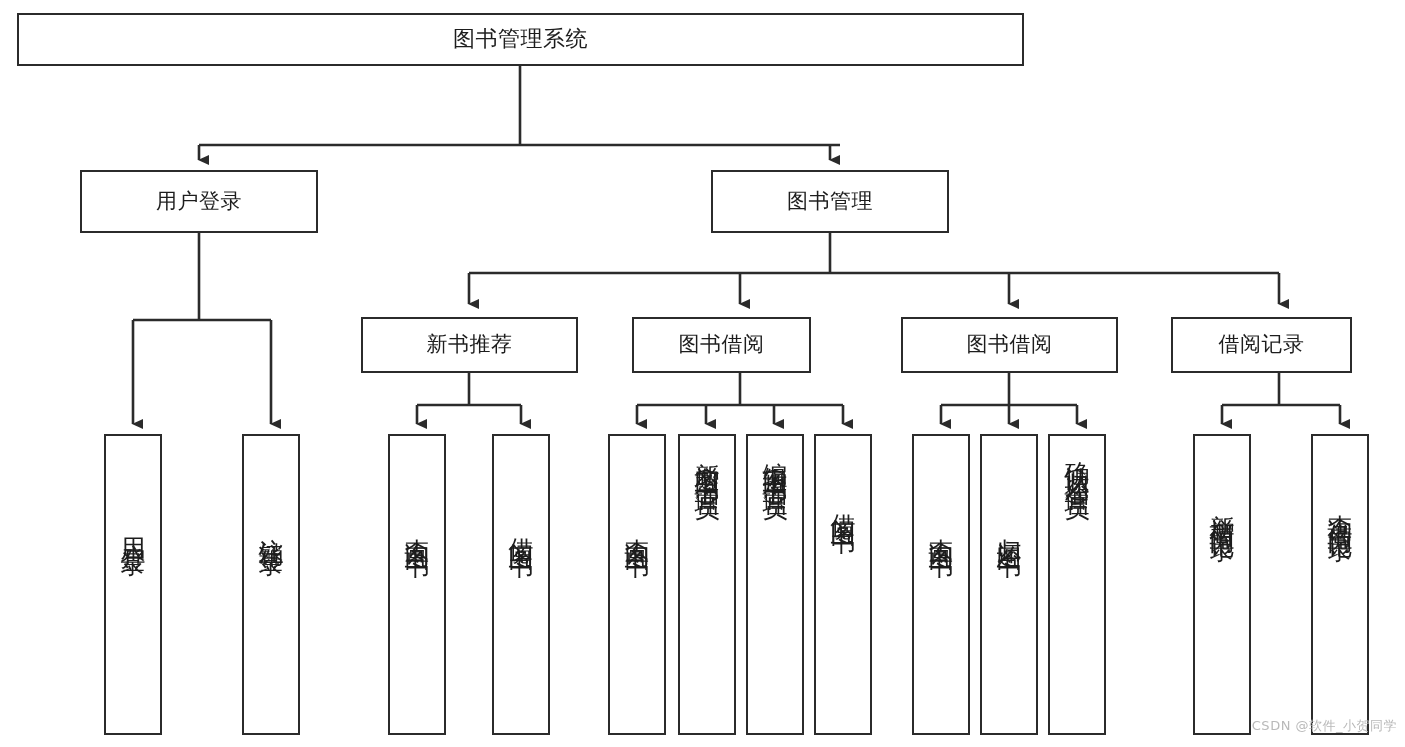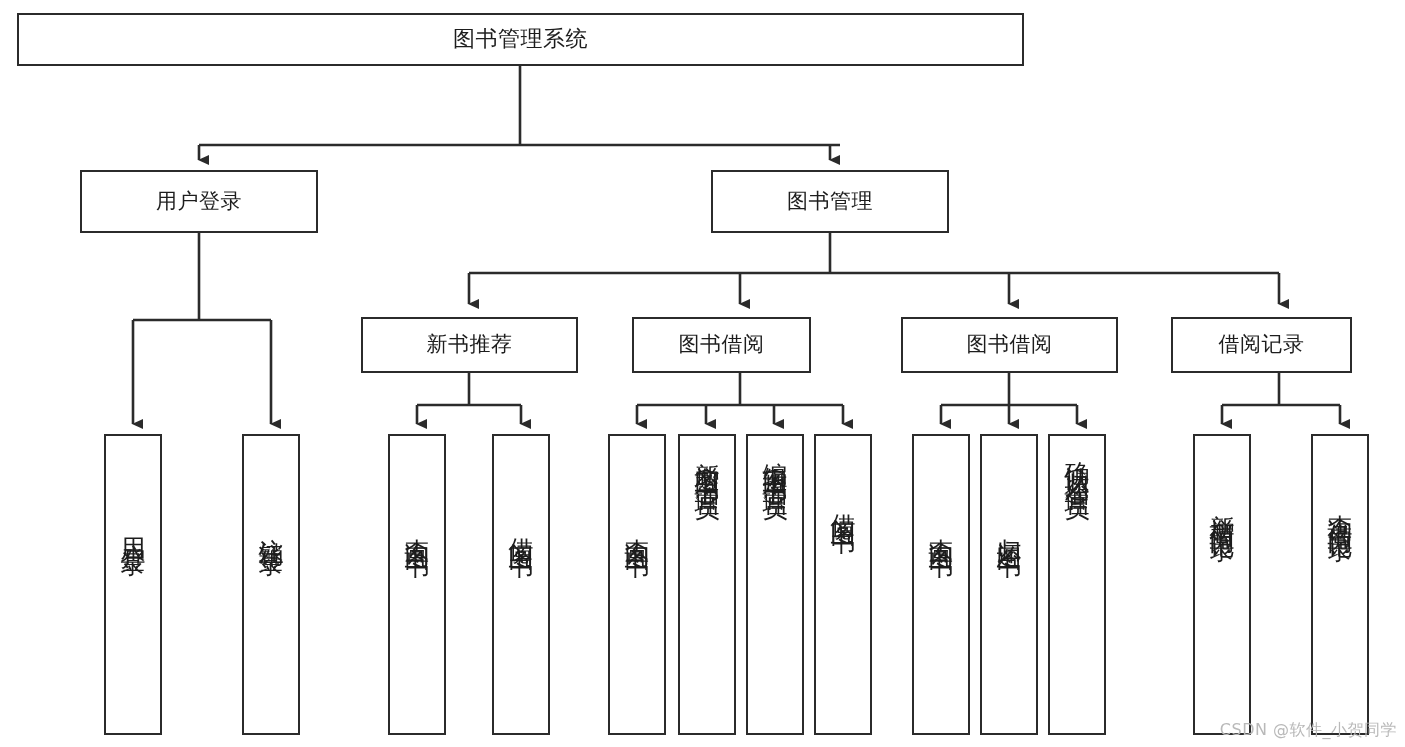--- a/index.html
+++ b/index.html
@@ -68,22 +68,22 @@
   }
   .node.vert.mid .node-label {
     padding-top: 58px;
   }
   .node.vert.low .node-label {
     padding-top: 82px;
   }
   .watermark {
     position: absolute;
     right: 8px;
-    bottom: 6px;
-    font-size: 16px;
+    bottom: 12px;
+    font-size: 13px;
     color: #b9b9b9;
     letter-spacing: 0.5px;
     z-index: 5;
     user-select: none;
   }
 </style>
 </head>
 <body>
 
 <div id="diagram-root">

